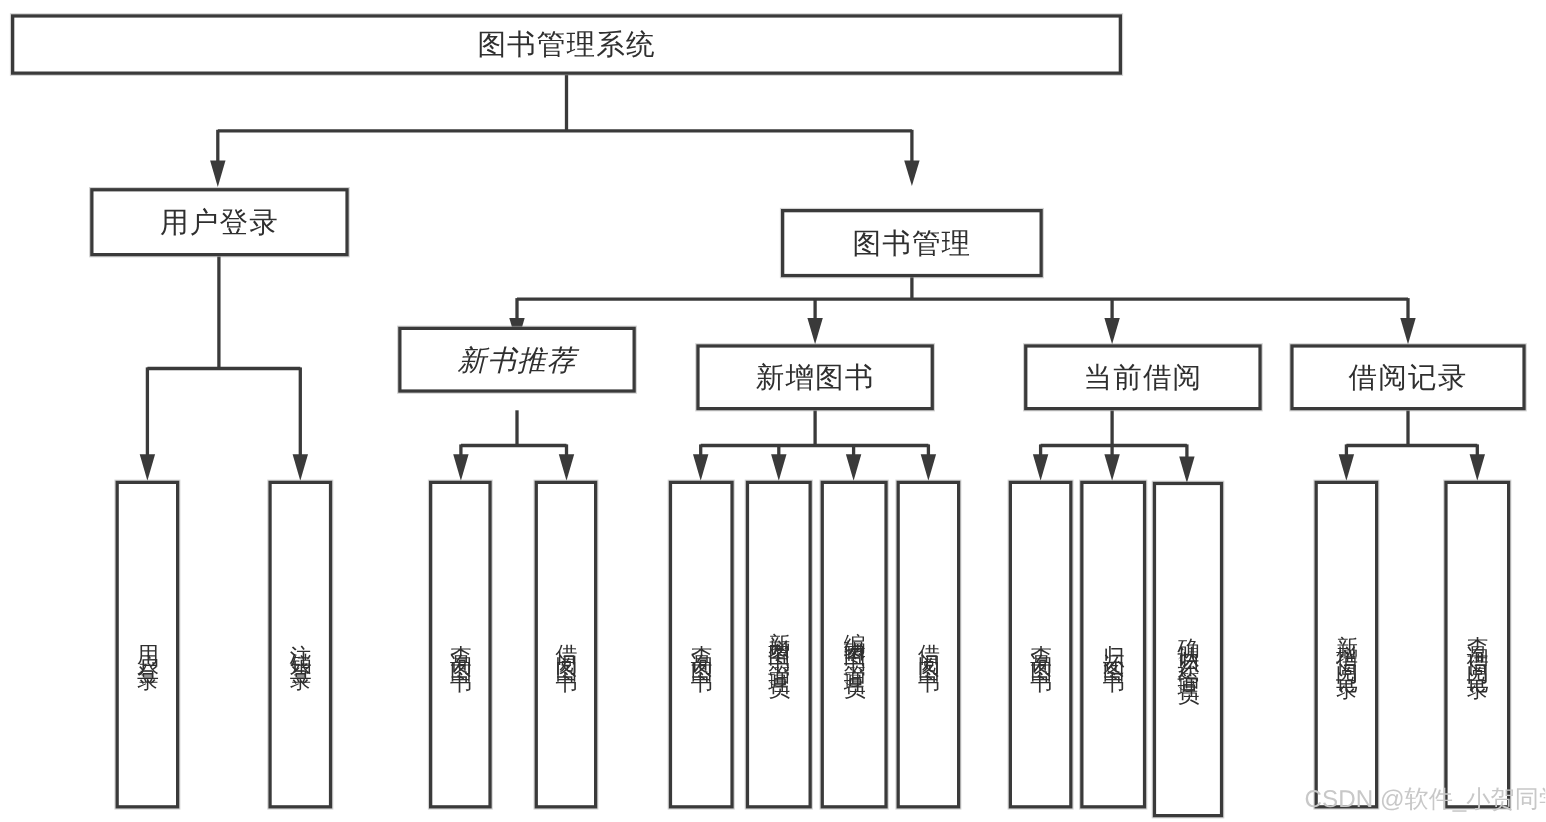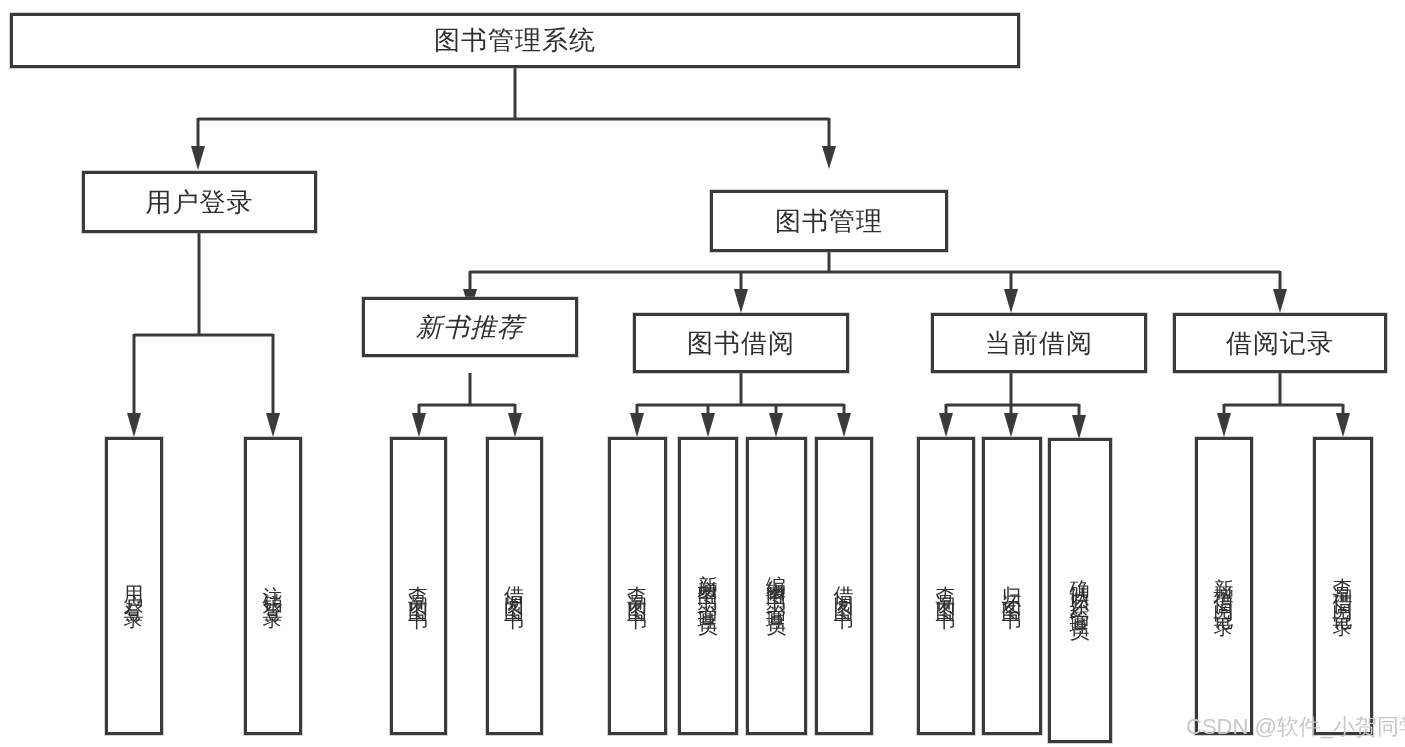--- a/index.html
+++ b/index.html
@@ -123,21 +123,21 @@
       <polygon points="1336,413 1350,413 1343,437"></polygon>
     </g>
   </svg>
 
   <div class="node h-node" style="left:10px; top:13px; width:1010px; height:55px;">图书管理系统</div>
 
   <div class="node h-node" style="left:82px; top:171px; width:235px; height:62px;">用户登录</div>
   <div class="node h-node" style="left:710px; top:170px; width:238px; height:62px;margin-top:20px;">图书管理</div>
 
   <div class="node h-node" style="left:362px; top:297px; width:216px; height:60px;font-style:italic;">新书推荐</div>
-  <div class="node h-node" style="left:633px; top:313px; width:216px; height:60px;">图书借阅</div>
+  <div class="node h-node" style="left:633px; top:313px; width:216px; height:60px;">新增图书</div>
   <div class="node h-node" style="left:931px; top:313px; width:216px; height:60px;">当前借阅</div>
   <div class="node h-node" style="left:1173px; top:313px; width:214px; height:60px;">借阅记录</div>
 
   <div class="node v-node" style="left:105px; top:437px; width:58px; height:298px;">用户登录</div>
   <div class="node v-node" style="left:244px; top:437px; width:58px; height:298px;">注销登录</div>
 
   <div class="node v-node" style="left:390px; top:437px; width:57px; height:298px;">查询图书</div>
   <div class="node v-node" style="left:486px; top:437px; width:57px; height:298px;">借阅图书</div>
 
   <div class="node v-node" style="left:608px; top:437px; width:59px; height:298px;">查询图书</div>

